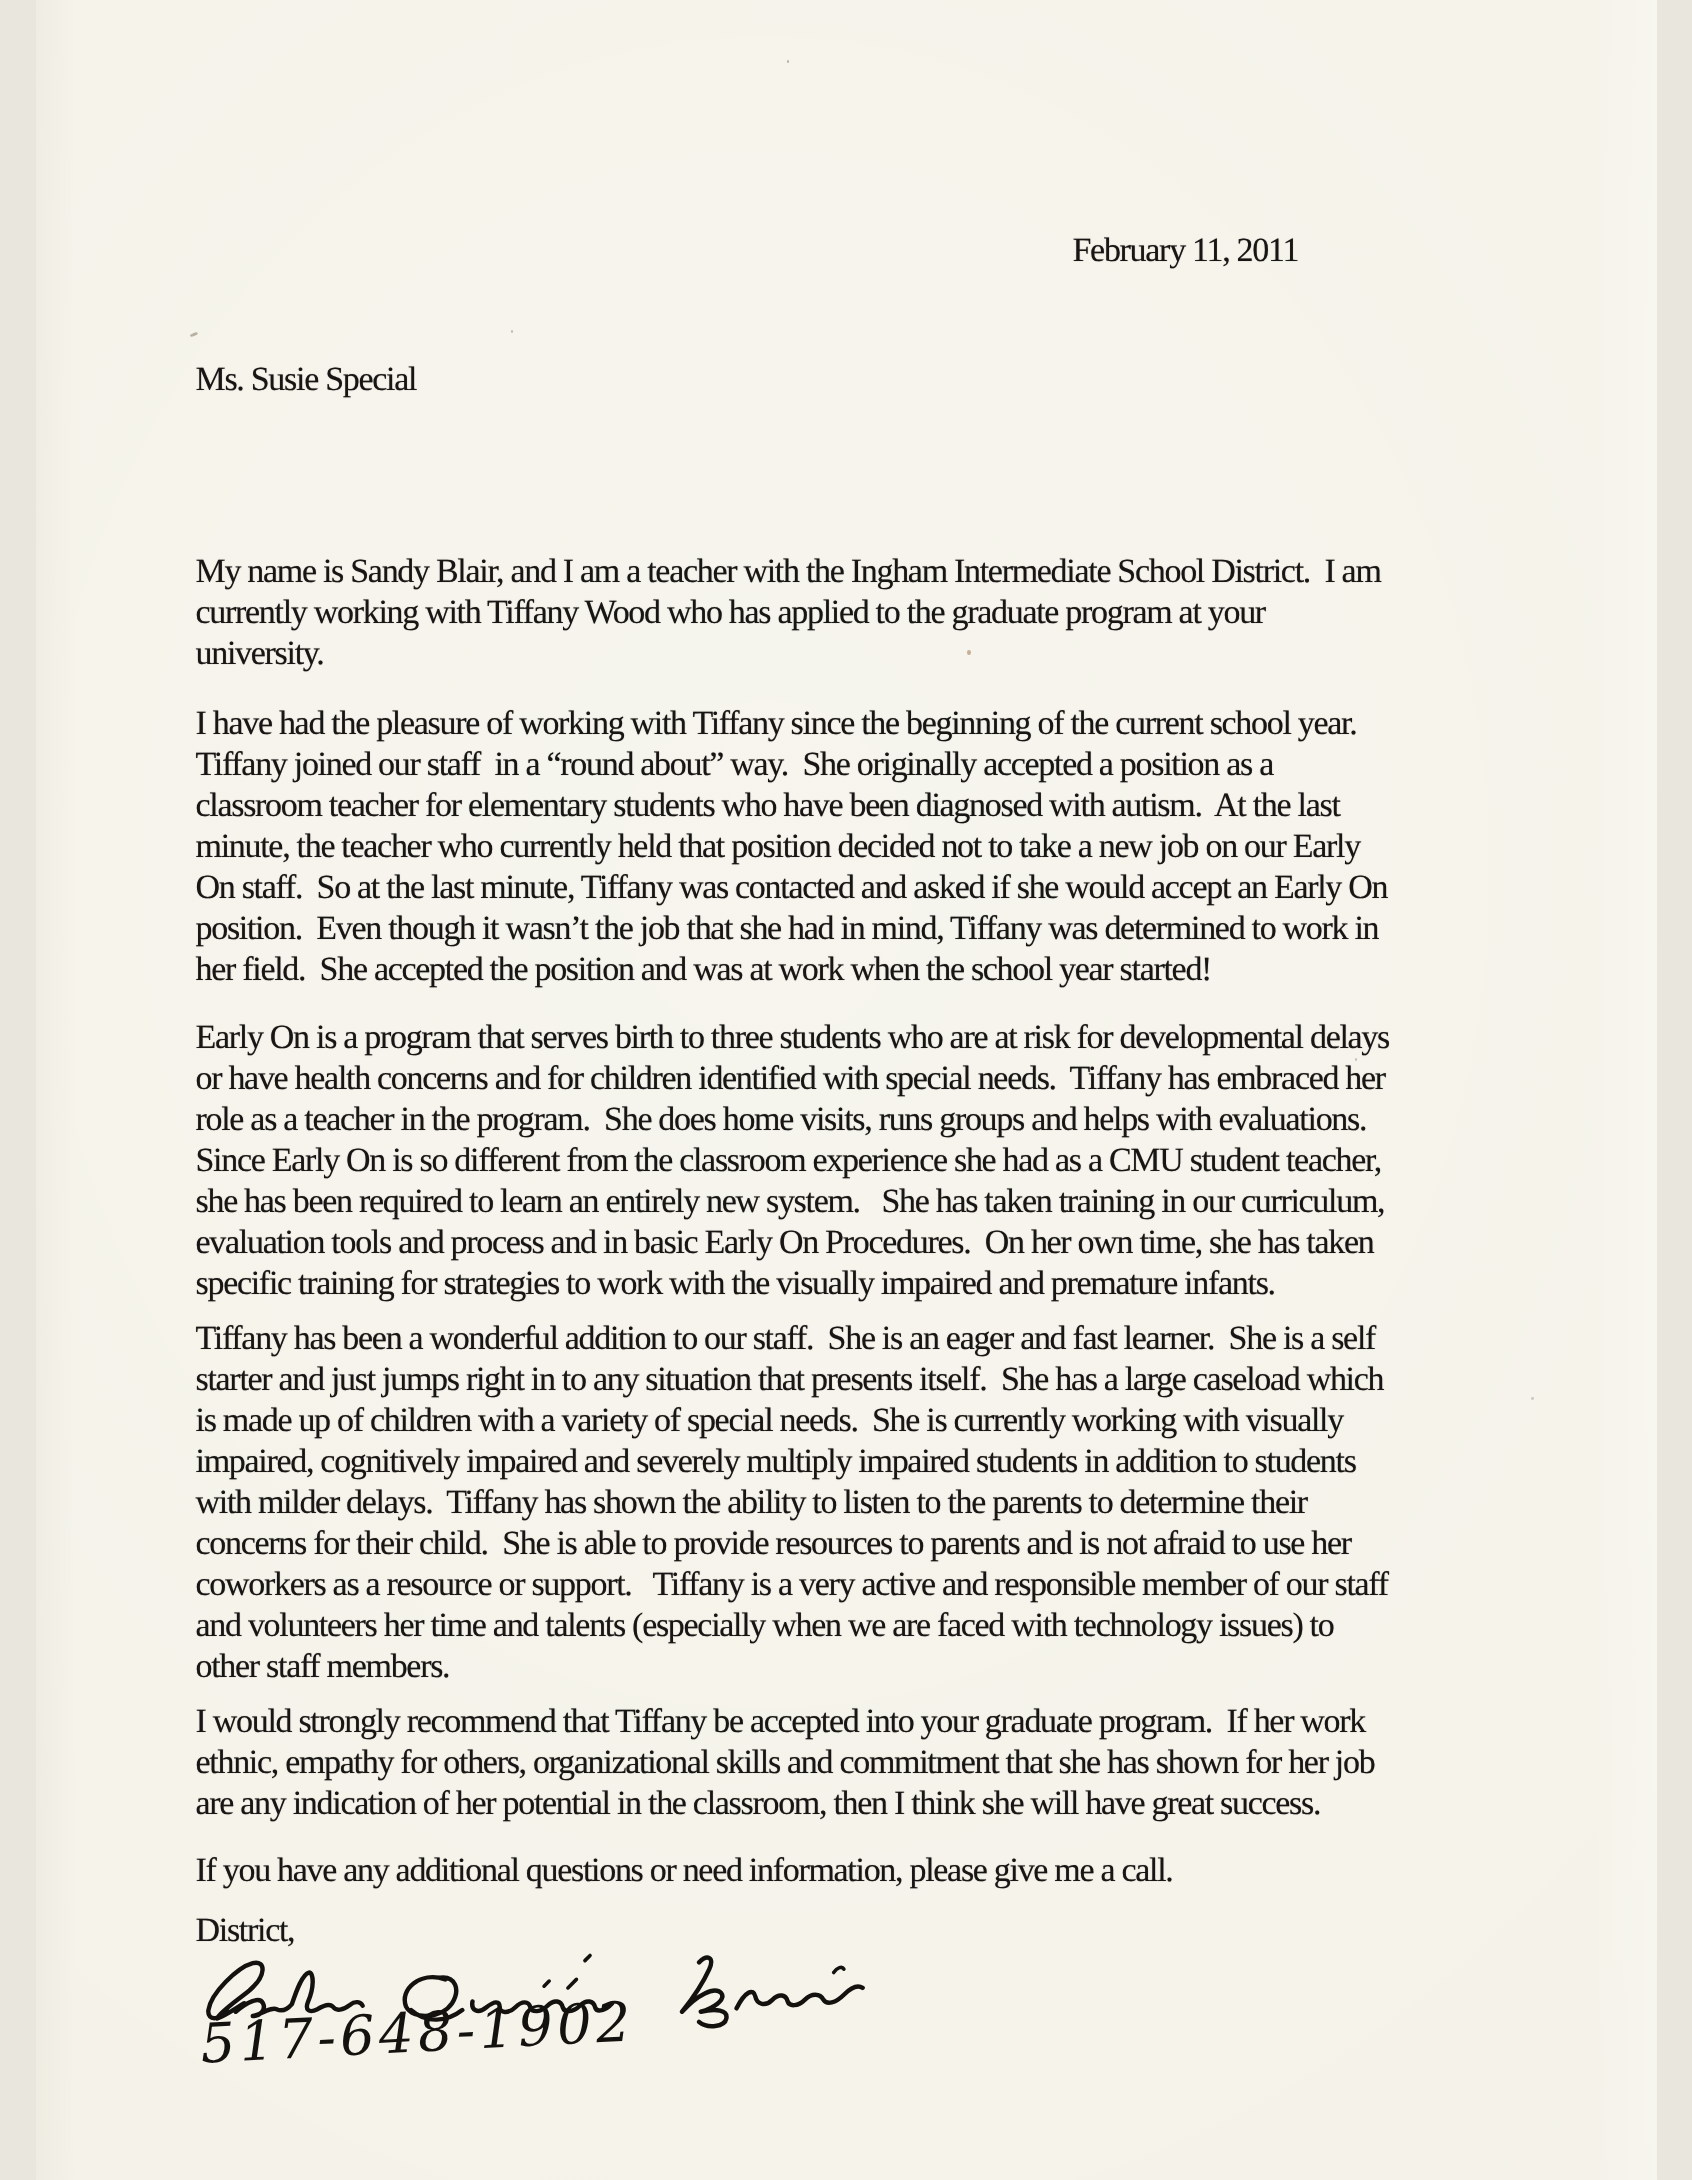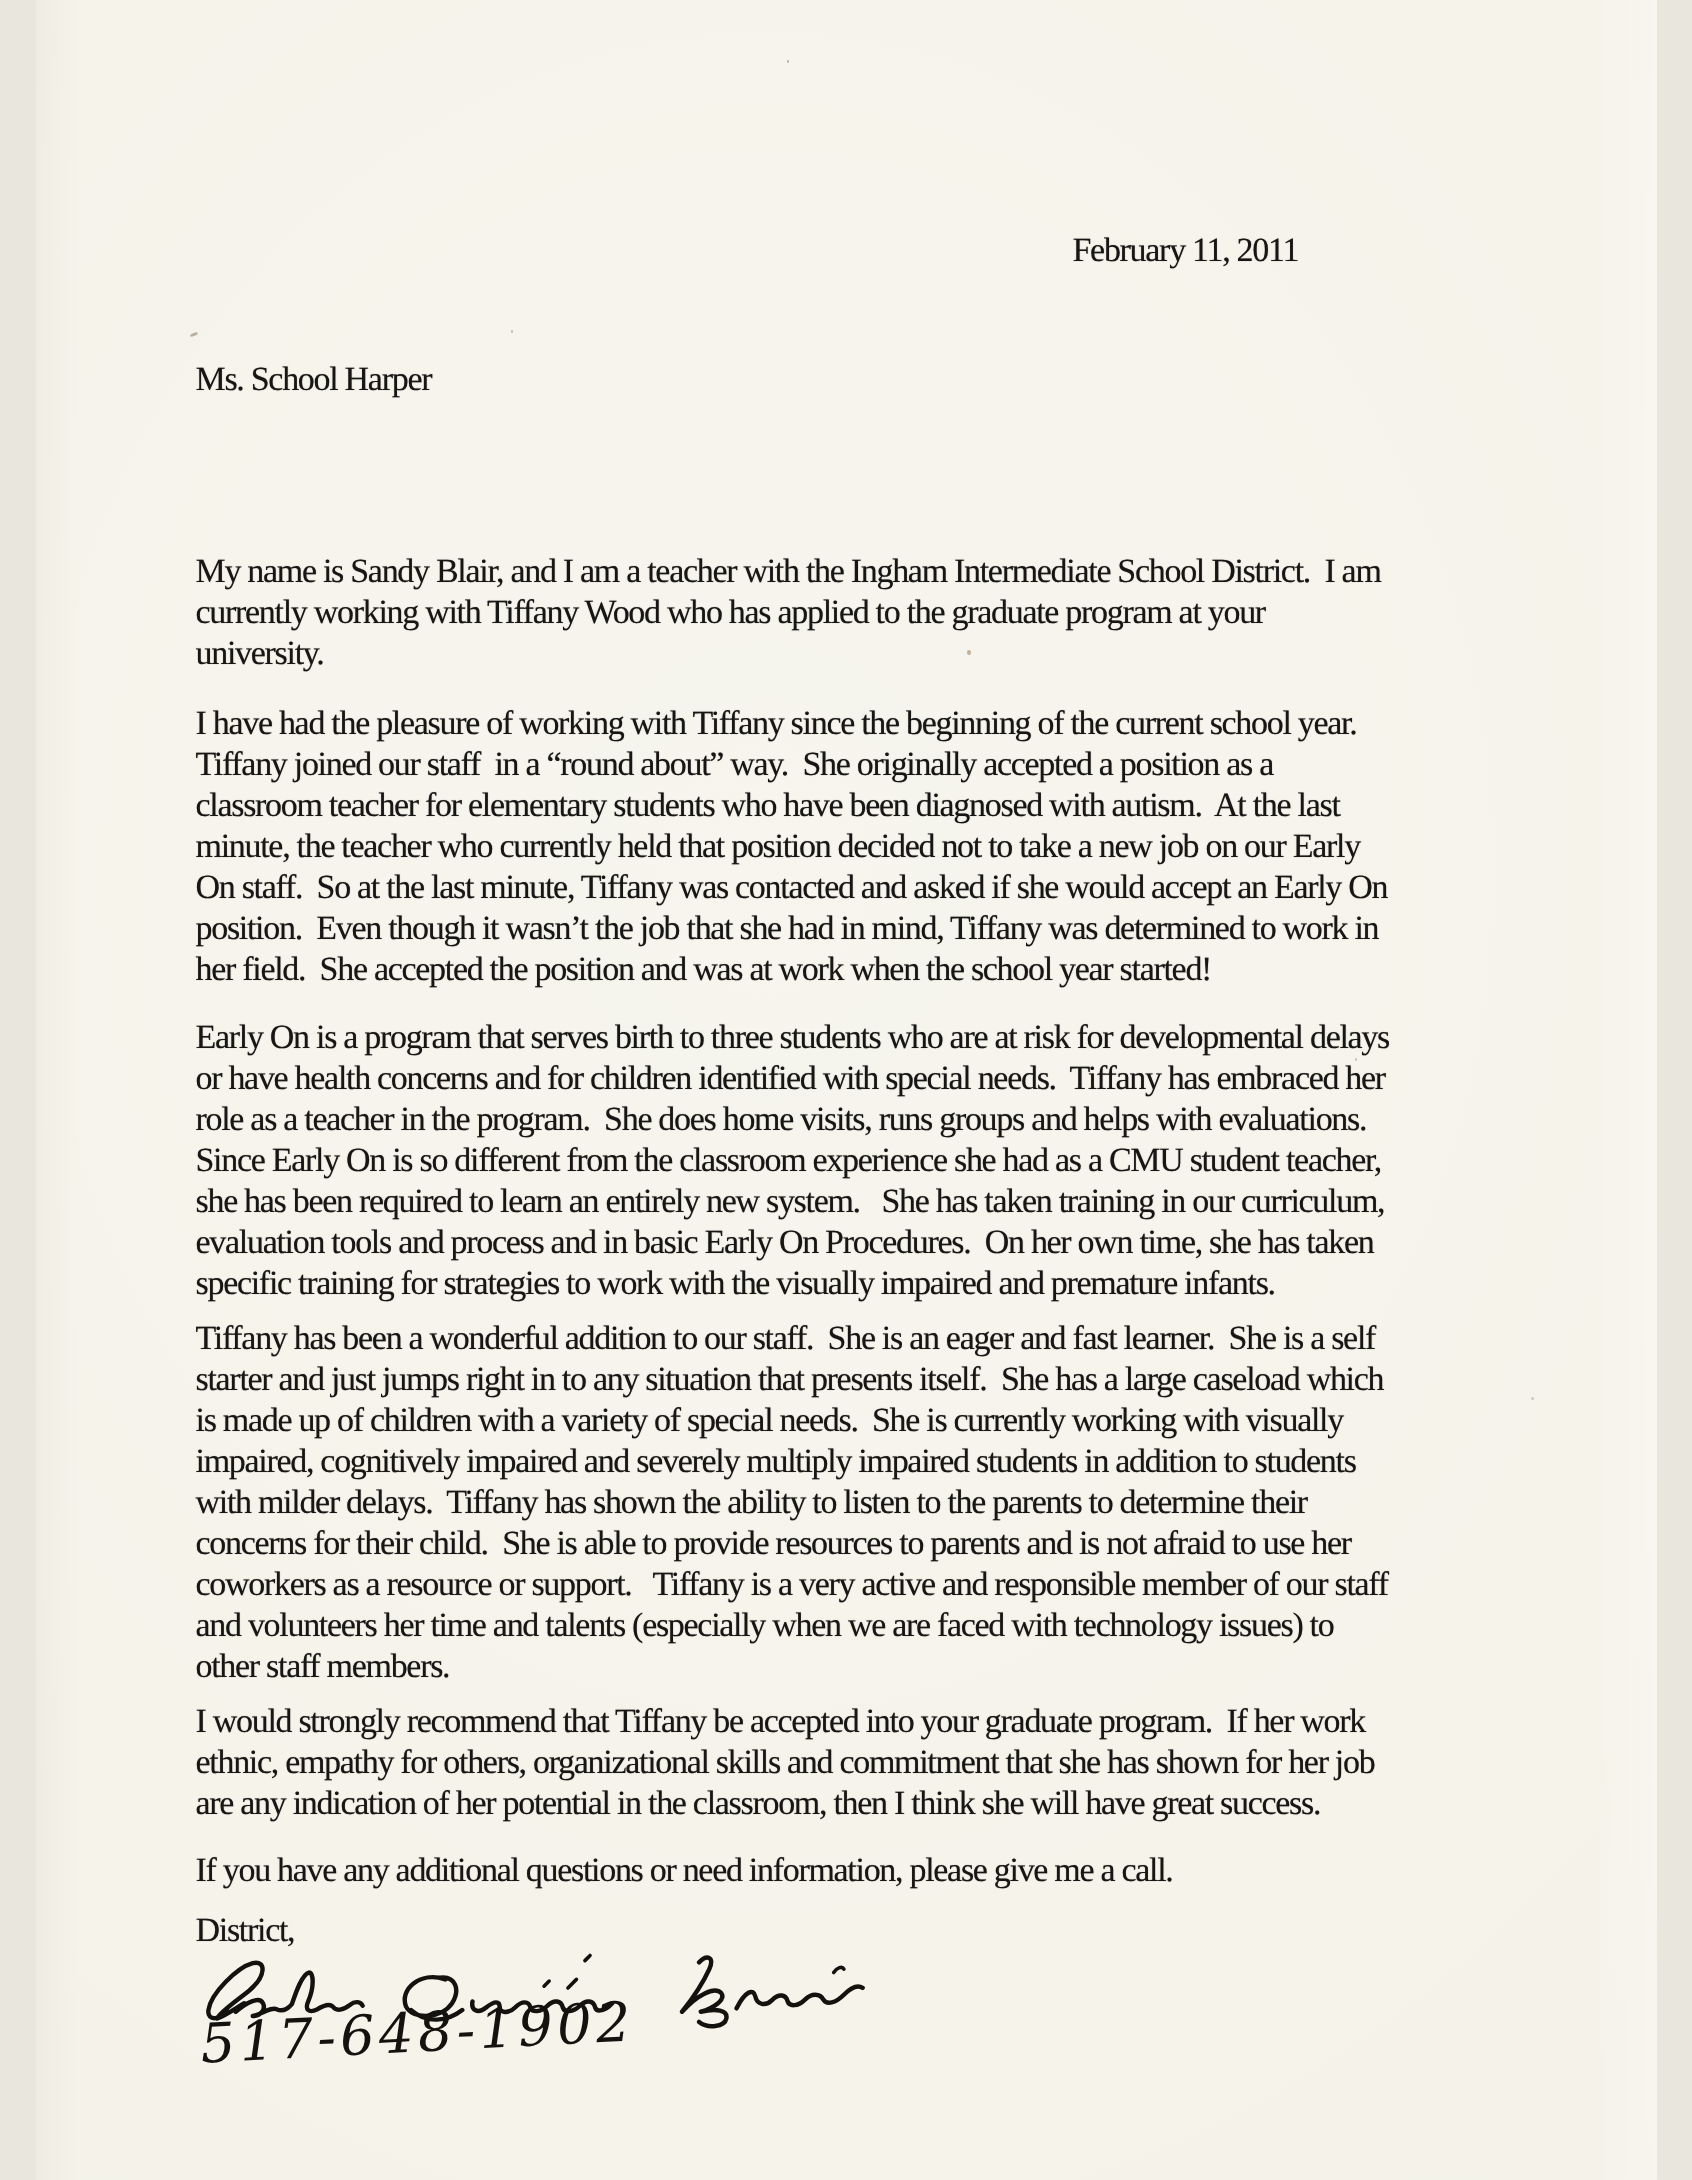--- a/index.html
+++ b/index.html
@@ -52,21 +52,21 @@
     fill: #14120f;
   }
 </style>
 </head>
 <body>
 
 <div class="page">
 
   <div class="line soft" style="left:1037px; top:230px;">February 11, 2011</div>
 
-  <div class="line soft" style="left:160px; top:359px;">Ms. School Harper</div>
+  <div class="line soft" style="left:160px; top:359px;">Ms. Susie Special</div>
 
   <div class="para soft" style="top:551px;">My name is Sandy Blair, and I am a teacher with the Ingham Intermediate School District.  I am
 currently working with Tiffany Wood who has applied to the graduate program at your
 university.</div>
 
   <div class="para soft" style="top:703px;">I have had the pleasure of working with Tiffany since the beginning of the current school year.
 Tiffany joined our staff  in a “round about” way.  She originally accepted a position as a
 classroom teacher for elementary students who have been diagnosed with autism.  At the last
 minute, the teacher who currently held that position decided not to take a new job on our Early
 On staff.  So at the last minute, Tiffany was contacted and asked if she would accept an Early On

